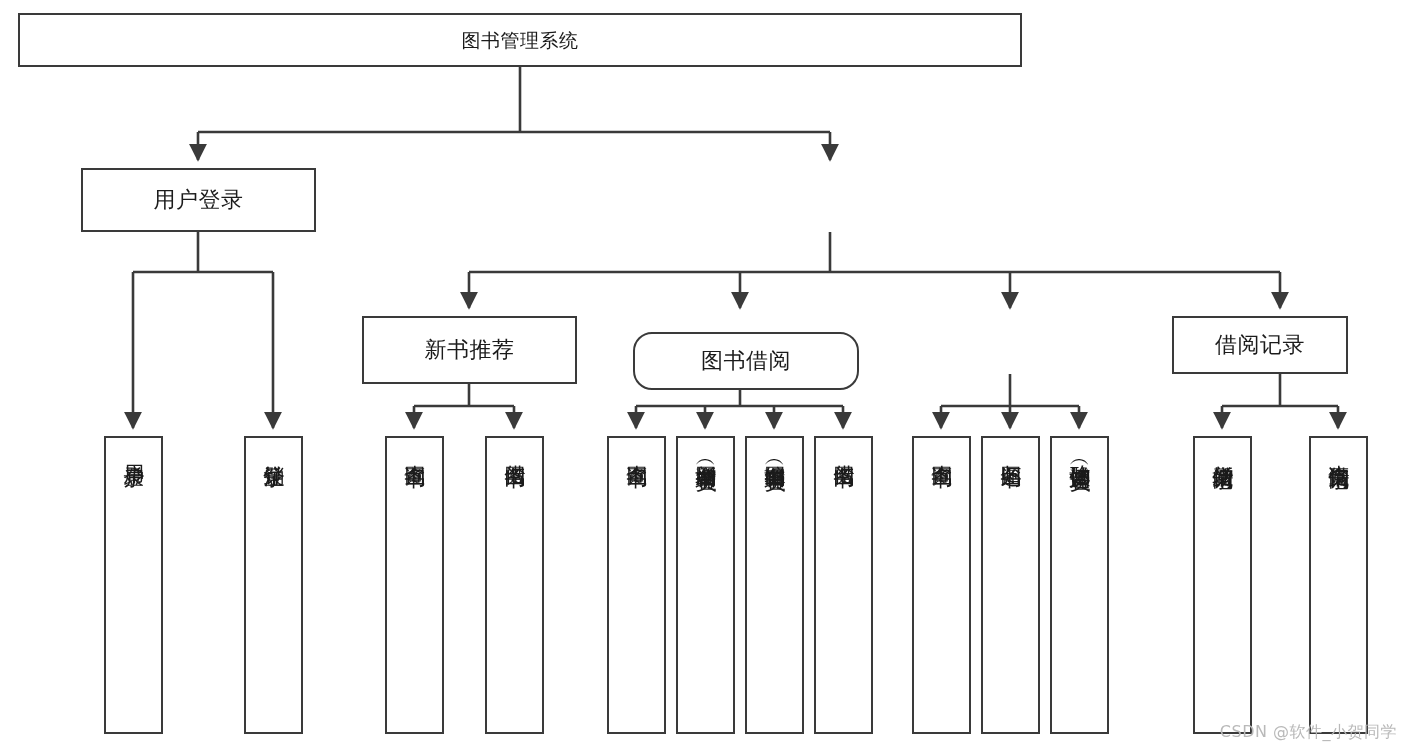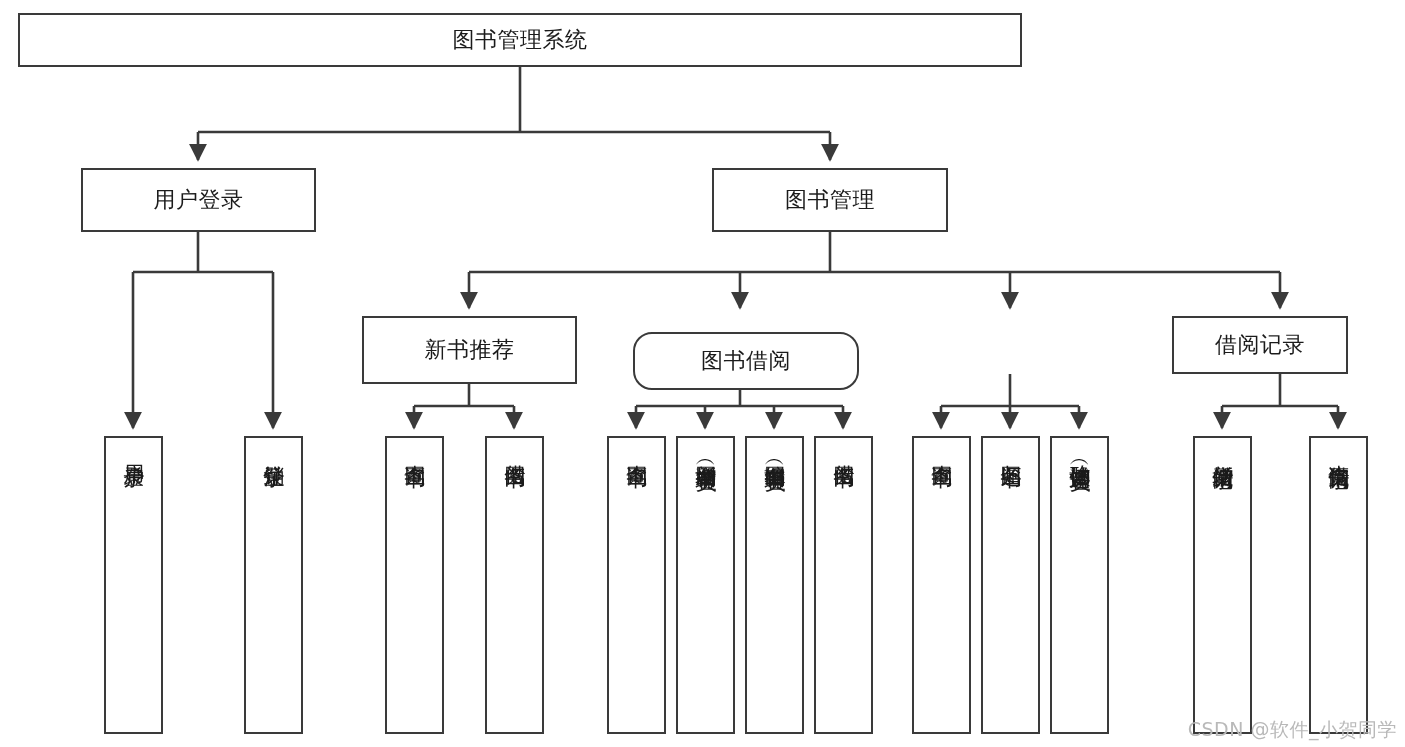--- a/index.html
+++ b/index.html
@@ -50,26 +50,26 @@
     padding-top: 10px;
   }
   .node.vert .node-label {
     writing-mode: vertical-rl;
     text-orientation: upright;
     font-size: 21px;
     line-height: 1.28;
     letter-spacing: 1px;
     white-space: nowrap;
   }
-  .node.root .node-label { font-size: 22px; }
+  .node.root .node-label { font-size: 19px; }
   .watermark {
     position: absolute;
     right: 8px;
     bottom: 4px;
-    font-size: 19px;
+    font-size: 16px;
     color: #b9b9b9;
     letter-spacing: 0.5px;
     white-space: nowrap;
     user-select: none;
   }
 </style>
 </head>
 <body>
 
 <div id="diagram-root">
@@ -124,23 +124,20 @@
     </g>
   </svg>
 
   <div class="node horiz root" style="left:18px; top:13px; width:1004px; height:54px;">
     <span class="node-label">图书管理系统</span>
   </div>
 
   <div class="node horiz" style="left:81px; top:168px; width:235px; height:64px;">
     <span class="node-label">用户登录</span>
   </div>
-  <div class="node horiz" style="left:712px; top:168px; width:236px; height:64px;">
-    <span class="node-label">图书管理</span>
-  </div>
 
   <div class="node horiz" style="left:362px; top:316px; width:215px; height:68px;">
     <span class="node-label">新书推荐</span>
   </div>
   <div class="node horiz" style="left:633px; top:332px; width:226px; height:58px;border-radius:19px;">
     <span class="node-label">图书借阅</span>
   </div>
   <div class="node horiz" style="left:1172px; top:316px; width:176px; height:58px;">
     <span class="node-label">借阅记录</span>
   </div>

